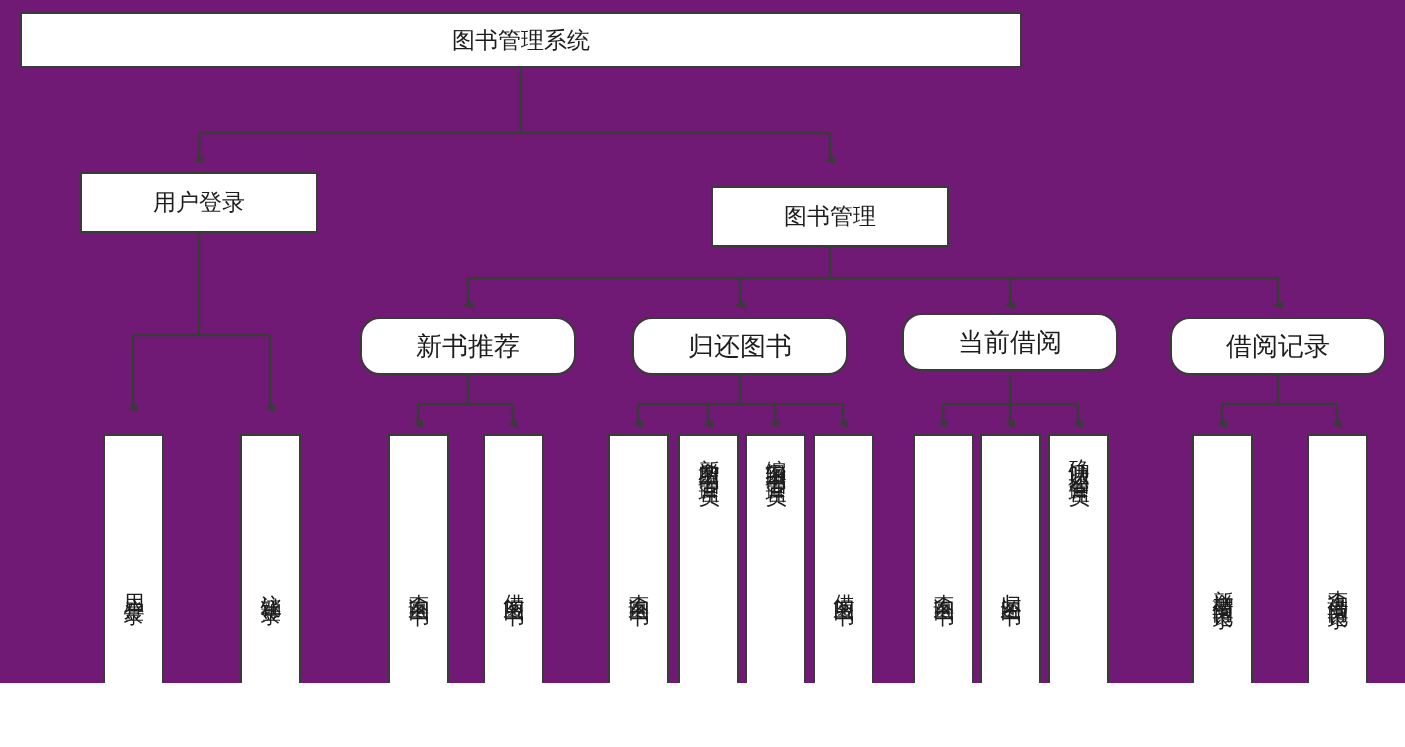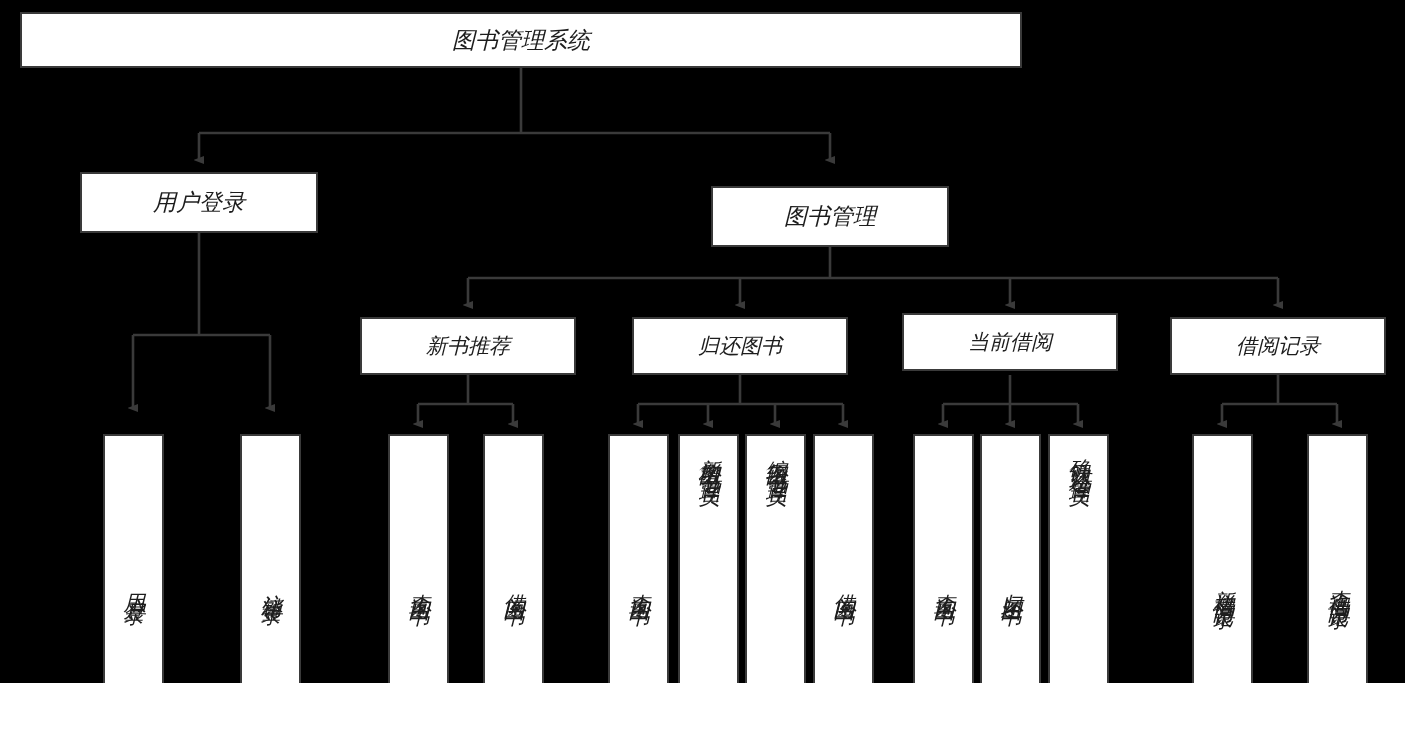--- a/index.html
+++ b/index.html
@@ -5,23 +5,22 @@
 <style>
   html,body{margin:0;padding:0;background:#ffffff;}
   body{
     font-family:"DejaVu Sans","Liberation Sans",sans-serif;
     color:#1a1a1a;
   }
   #stage{
     position:relative;
     width:1405px;
     height:683px;
-    background:#000000;
+    background:#701a75;
     overflow:hidden;
-    font-style:italic;
   }
   svg#wires{
     position:absolute;
     left:0; top:0;
     width:1405px; height:747px;
     pointer-events:none;
   }
   .node{
     position:absolute;
     box-sizing:border-box;
@@ -29,21 +28,21 @@
     border:2px solid #3a3a3a;
     display:flex;
     align-items:center;
     justify-content:center;
     text-align:center;
     color:#1d1d1d;
     line-height:1.25;
   }
   .node.root{ font-size:23px; }
   .node.lvl1{ font-size:23px; }
-  .node.lvl2{ font-size:21px; }
+  .node.lvl2{ font-size:26px;border-radius:20px; }
   .node.leaf{
     font-size:21px;
     align-items:flex-start;
     justify-content:center;
     padding-top:0px;
   }
   .vtext{
     writing-mode:vertical-rl;
     text-orientation:upright;
     letter-spacing:4px;

